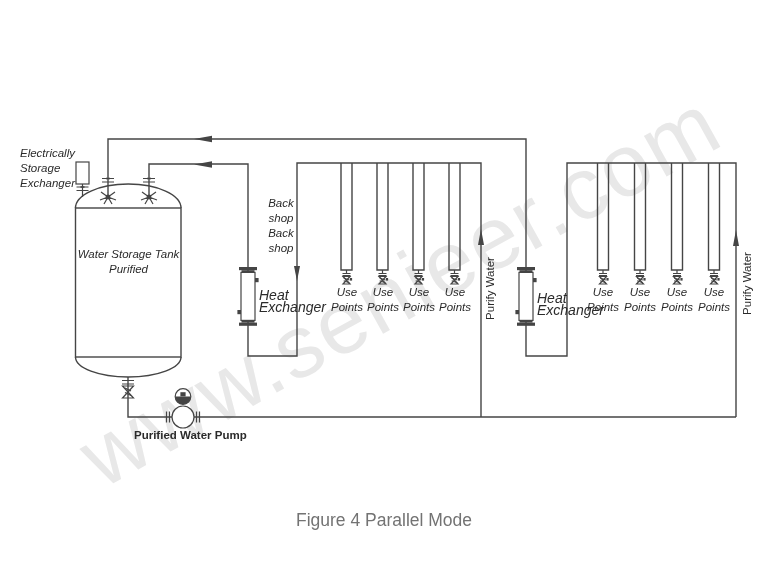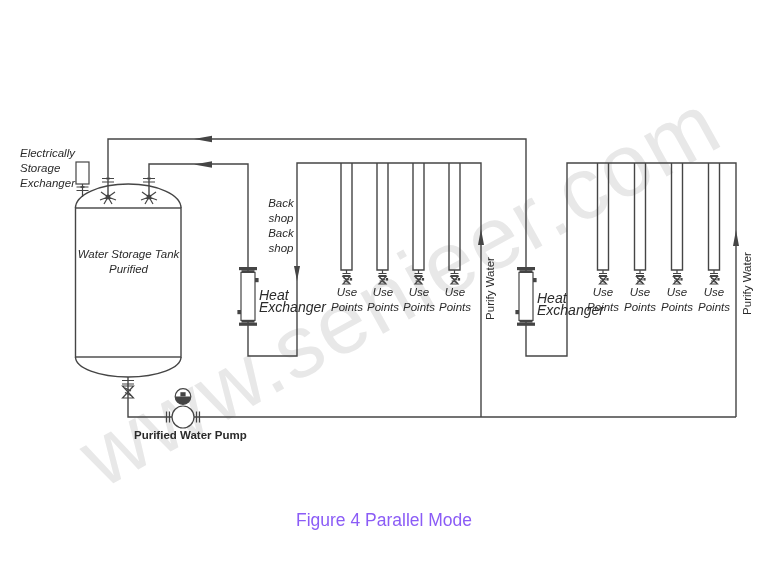--- a/index.html
+++ b/index.html
@@ -24,21 +24,21 @@
   .thin{stroke:var(--line);stroke-width:1.2;fill:none;}
   .dark{fill:var(--line);stroke:none;}
   .body{fill:#ffffff;stroke:var(--line);stroke-width:1.2;}
   .lbl{
     position:absolute;z-index:2;color:var(--text);
     font-size:11.5px;line-height:15px;white-space:nowrap;
   }
   .center{text-align:center;}
   .small{font-size:14px;line-height:12px;}
   .vert{transform:rotate(-90deg);transform-origin:center;text-align:center;width:68px;}
-  #caption{left:0;top:513px;width:768px;text-align:center;font-size:17.5px;color:#8b5cf6;}
+  #caption{left:0;top:513px;width:768px;text-align:center;font-size:17.5px;color:#737373;}
   .lines span{display:block;font-style:italic;}
 </style>
 </head>
 <body>
 
 <div id="stage">
 
   <div id="watermark">www.senieer.com</div>
 
   <svg id="piping" width="768" height="576" viewBox="0 0 768 576">

